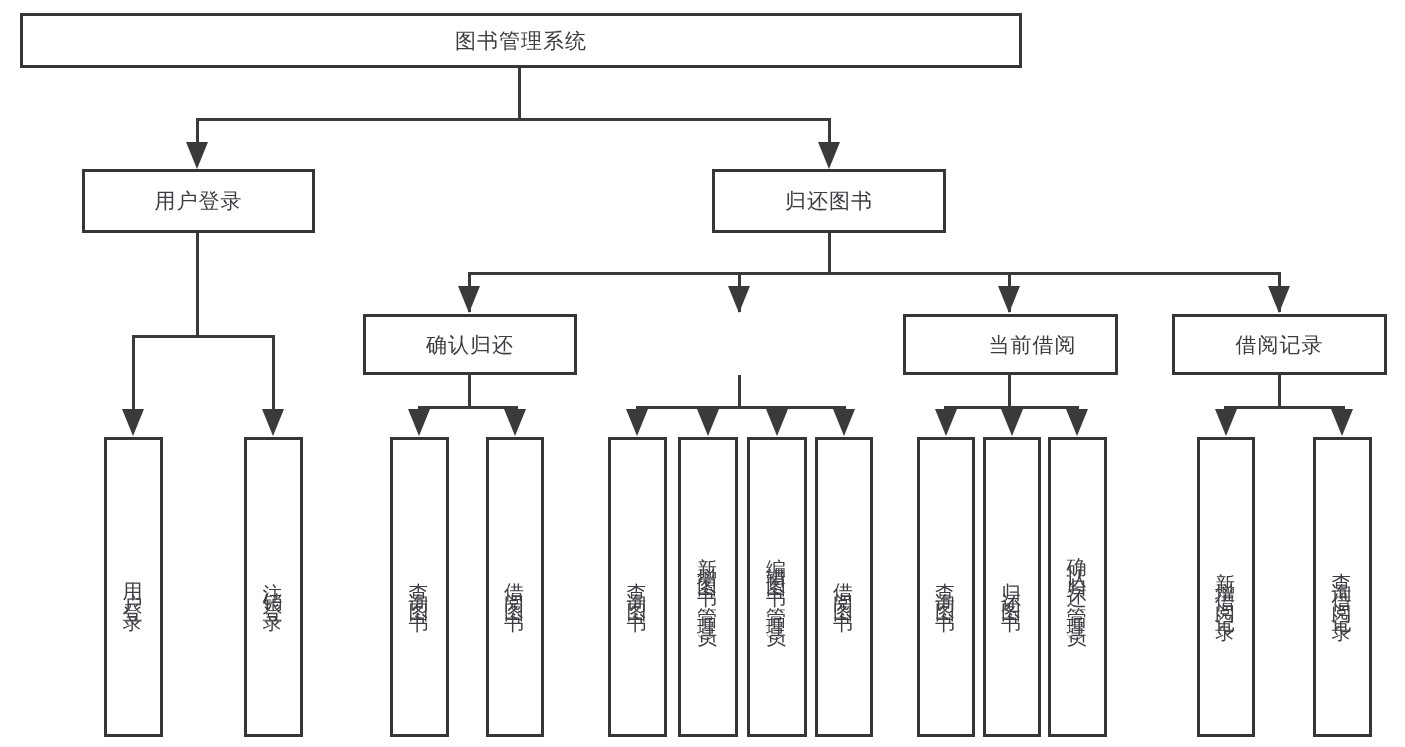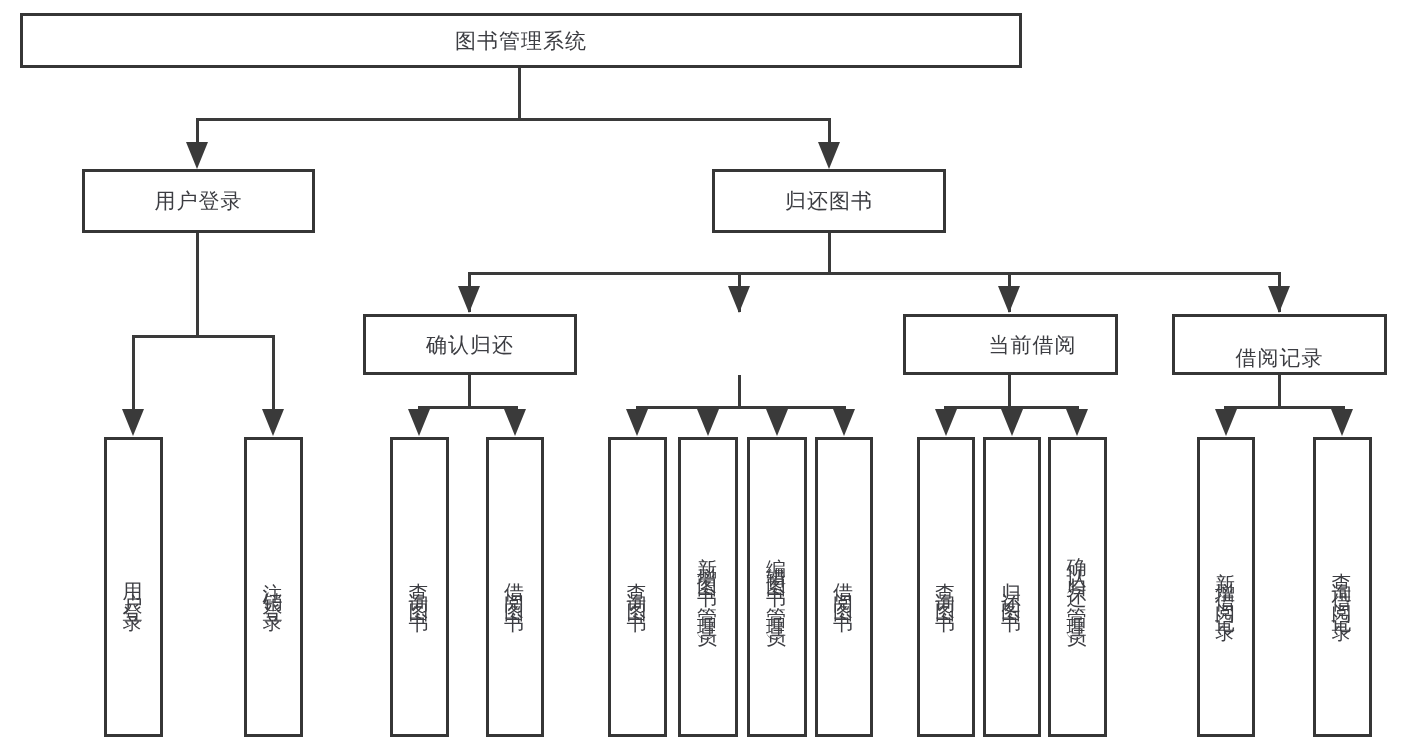--- a/index.html
+++ b/index.html
@@ -101,21 +101,21 @@
   <div class="arrow" style="left:728px;top:286px;"></div>
   <div class="arrow" style="left:998px;top:286px;"></div>
   <div class="arrow" style="left:1268px;top:286px;"></div>
 
   <div class="box" style="left:363px;top:314px;width:214px;height:61px;">
     <span>确认归还</span>
   </div>
   <div class="box" style="left:903px;top:314px;width:215px;height:61px;padding-left:44px;">
     <span>当前借阅</span>
   </div>
-  <div class="box" style="left:1172px;top:314px;width:215px;height:61px;align-items:flex-end;">
+  <div class="box" style="left:1172px;top:314px;width:215px;height:61px;">
     <span>借阅记录</span>
   </div>
 
   <div class="line" style="left:468px;top:375px;width:3px;height:33px;"></div>
   <div class="line" style="left:418px;top:406px;width:100px;height:3px;"></div>
   <div class="arrow" style="left:408px;top:409px;"></div>
   <div class="arrow" style="left:504px;top:409px;"></div>
 
   <div class="line" style="left:738px;top:375px;width:3px;height:33px;"></div>
   <div class="line" style="left:636px;top:406px;width:210px;height:3px;"></div>

